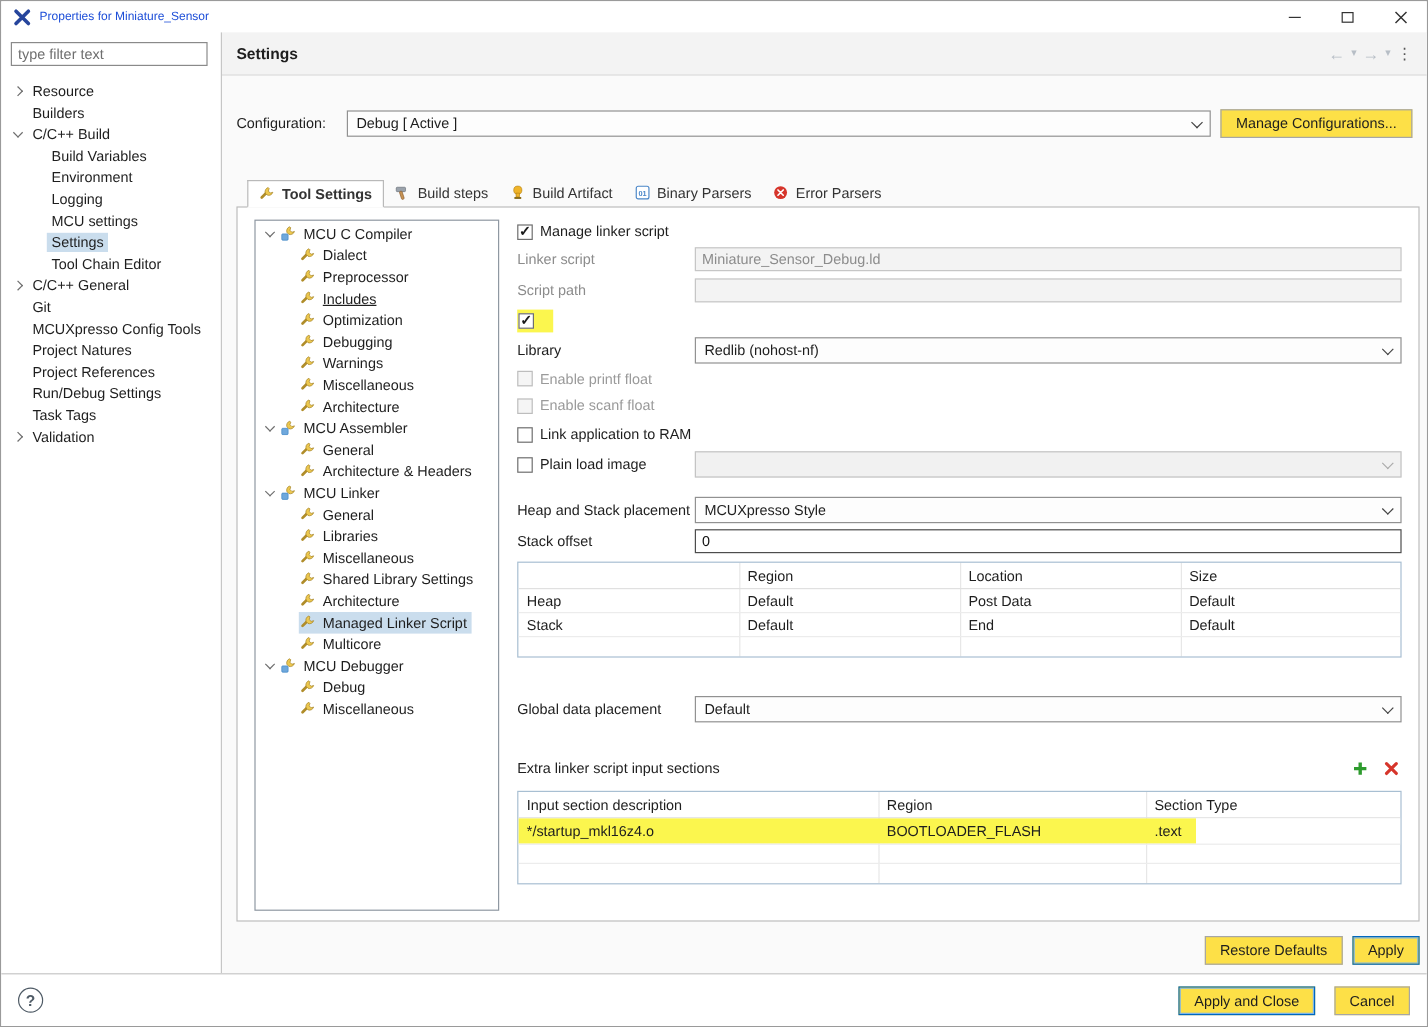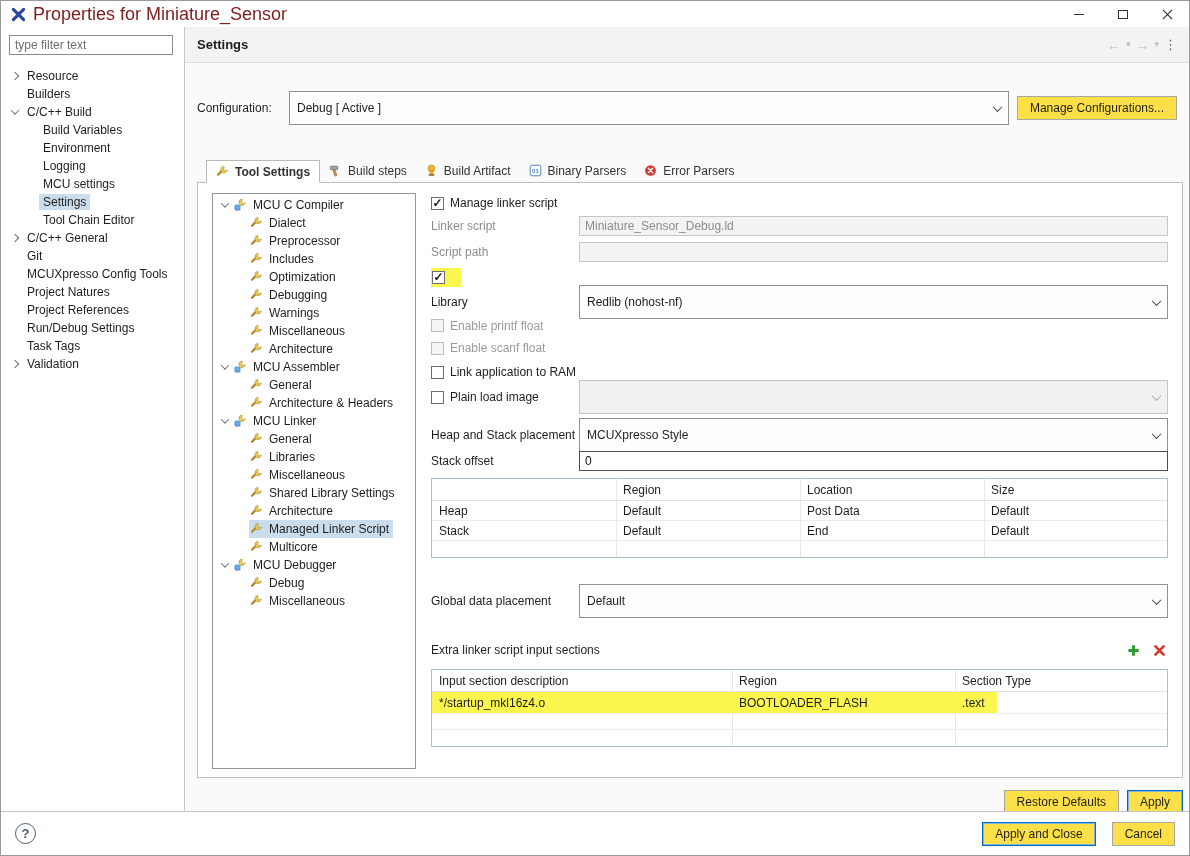--- a/index.html
+++ b/index.html
@@ -3,21 +3,21 @@
 <meta charset="utf-8">
 <style>
   *{box-sizing:border-box;margin:0;padding:0}
   html,body{width:1190px;height:856px}
   body{position:relative;font-family:"Liberation Sans",sans-serif;font-size:12px;color:#1e1e1e;
        background:#fff;border:1px solid #9a9a9a;overflow:hidden}
 
   
   .titlebar{position:absolute;top:0;left:0;right:0;height:26px;background:#fff;display:flex;align-items:center;padding-left:8px}
   .app-icon{width:18px;height:16px;display:inline-flex;align-items:center;justify-content:center;margin-right:6px}
-  .win-title{font-size:18px;color:#7f1d1d}
+  .win-title{font-size:10px;color:#1d4ed8}
   .win-controls{margin-left:auto;display:flex;height:100%}
   .wc{width:44px;height:100%;display:flex;align-items:center;justify-content:center;color:#333}
   .glyph-min{width:10px;height:1px;background:#333;display:inline-block}
   .glyph-max{width:10px;height:9px;border:1px solid #333;display:inline-block}
 
   
   .sidebar{position:absolute;top:26px;left:0;width:184px;bottom:44px;background:#fff;border-right:1px solid #c6c6c6;overflow:hidden}
   .filter{margin:8px;width:164px;height:20px;border:1px solid #8a8a8a;padding:0 5px;font:inherit;font-size:12px;color:#222;background:#fff}
   .filter::placeholder{color:#6e6e6e}
   .stree{margin-top:4px}
@@ -33,21 +33,21 @@
   .main{position:absolute;left:184px;top:26px;right:0;bottom:44px;background:#fafafa}
   .main-header{height:36px;background:#f3f3f3;border-bottom:1px solid #dcdcdc;display:flex;align-items:center;padding:0 12px}
   .mh-title{font-weight:bold;font-size:13px}
   .nav{margin-left:auto;display:flex;align-items:center;gap:5px}
   .navic{color:#b7bec6;font-size:14px;line-height:1}
   .navic.small{font-size:9px;color:#b7bec6}
   .navic.dark{color:#555;font-size:13px}
 
   .config-row{display:flex;align-items:center;margin:28px 12px 0 12px;gap:8px}
   .cfg-label{width:84px;flex:none}
-  .combo{height:22px;background:#fdfdfd;border:1px solid #919191;display:flex;align-items:center;justify-content:space-between;padding:16px 7px;min-width:0}
+  .combo{height:22px;background:#fdfdfd;border:1px solid #919191;display:flex;align-items:center;justify-content:space-between;padding:4px 7px;min-width:0}
   .combo .combo-text{white-space:nowrap;overflow:hidden}
   .carrow{width:7px;height:7px;border-right:1.5px solid #444;border-bottom:1.5px solid #444;transform:rotate(45deg) translate(-1px,-1px);flex:none;margin-left:8px}
   .combo.disabled{background:#f1f1f1;border-color:#c4c4c4}
   .combo.disabled .carrow{border-color:#ababab}
   .cfg-combo{flex:1}
   .btn{height:24px;padding:0 12px;background:#fde047;border:1px solid #a6a6a6;font:inherit;font-size:12px;color:#1e1e1e}
   .btn.focused{border:1px solid #0067c0;box-shadow:inset 0 0 0 1px #7fb6e6}
   .manage-btn{flex:none}
 
   
@@ -326,21 +326,21 @@
           <span class="twrap">
             <span class="ticon">
               <svg width="13" height="13" viewBox="0 0 16 16">
                 <path d="M2.6 11.8 7.2 7.2" stroke="#b08d2a" stroke-width="2.8" stroke-linecap="round" fill="none"></path>
                 <path d="M9.2 1.6a4.4 4.4 0 0 0-2.9 5.8l1.9 1.9a4.4 4.4 0 0 0 5.8-2.9l-2.6.8-2-2 .8-2.6z" fill="#edc84f" stroke="#a07f22" stroke-width=".7"></path>
               </svg>
             </span>
             <span class="tlabel">Preprocessor</span>
           </span>
         </div>
-        <div class="trow" style="padding-left: 20px;">
+        <div class="trow" style="padding-left: 20px; text-decoration: underline;">
           <span class="twist"></span>
           <span class="twrap">
             <span class="ticon">
               <svg width="13" height="13" viewBox="0 0 16 16">
                 <path d="M2.6 11.8 7.2 7.2" stroke="#b08d2a" stroke-width="2.8" stroke-linecap="round" fill="none"></path>
                 <path d="M9.2 1.6a4.4 4.4 0 0 0-2.9 5.8l1.9 1.9a4.4 4.4 0 0 0 5.8-2.9l-2.6.8-2-2 .8-2.6z" fill="#edc84f" stroke="#a07f22" stroke-width=".7"></path>
               </svg>
             </span>
             <span class="tlabel">Includes</span>
           </span>

